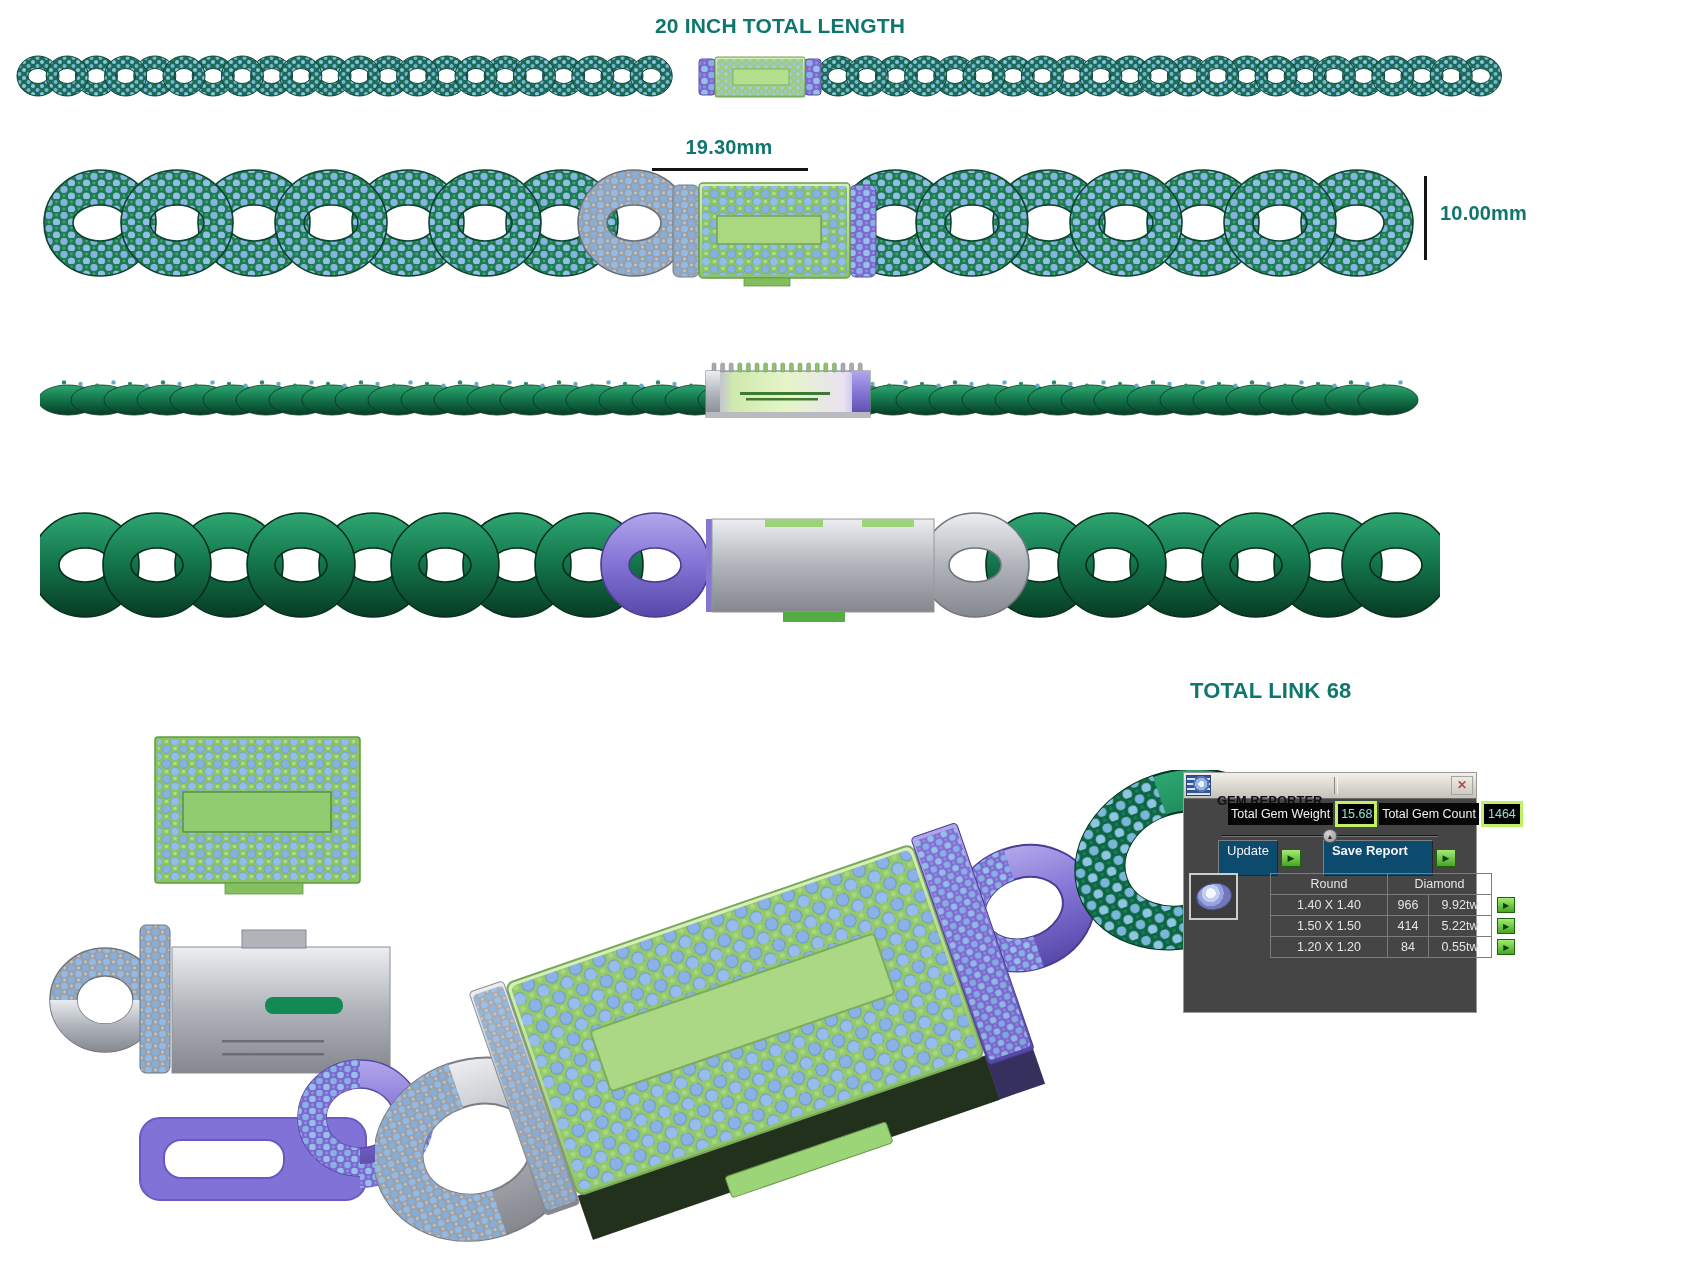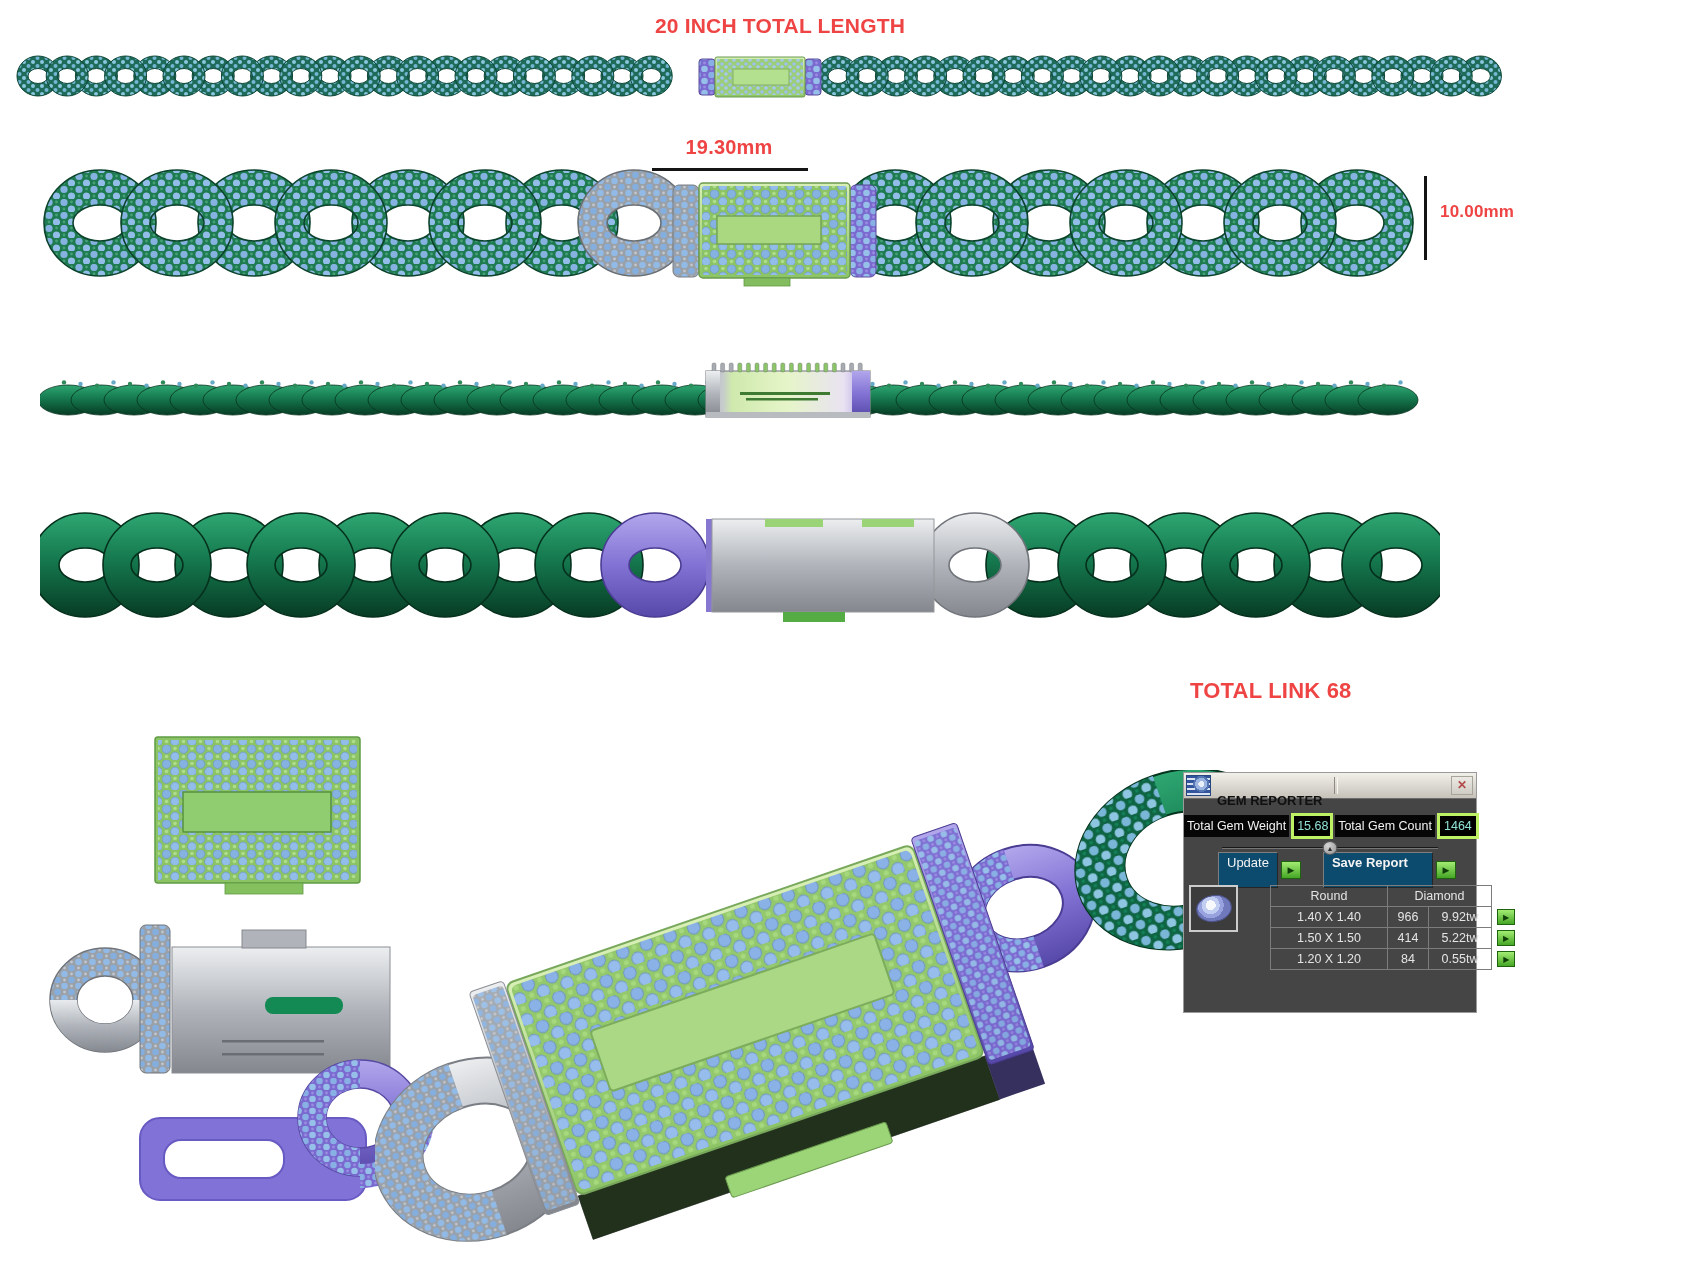--- a/index.html
+++ b/index.html
@@ -1,36 +1,36 @@
 <!DOCTYPE html>
 <html><head>
 <meta charset="utf-8">
 <style>
   html,body{margin:0;padding:0;background:#fff;}
   .sheet{position:relative;width:1684px;height:1276px;background:#ffffff;overflow:hidden;
          font-family:"Liberation Sans",sans-serif;}
-  .big-label{position:absolute;font-weight:bold;color:#ef4444;letter-spacing:.2px;}
+  .big-label{position:absolute;font-weight:bold;color:#0f766e;letter-spacing:.2px;}
   .sheet > svg{position:absolute;display:block;}
   .dim-line{position:absolute;background:#141414;}
 
   
   .gem-reporter{position:absolute;left:1183px;top:772px;width:294px;height:241px;background:#454545;
     border:1px solid #9a9a9a;box-sizing:border-box;font-size:12.5px;color:#e8e8e8;}
   .gr-titlebar{height:25px;background:linear-gradient(#f2f0ea,#c6c2ba);display:flex;align-items:center;
     border-bottom:1px solid #6c6c6c;}
   .gr-icon{width:25px;height:21px;margin:1px 0 1px 2px;border:1px solid #27477c;box-sizing:border-box;
     background:
       radial-gradient(circle at 62% 42%, #e8f0fa 0 3px, #9cb4e0 3px 6px, #5576b4 6px 8px, transparent 8px),
       repeating-linear-gradient(0deg,#d8e2f2 0 2px,#32549a 2px 5px);}
   .gr-title{font-weight:bold;font-size:13px;color:#101010;margin-left:6px;white-space:nowrap;margin-top:29px;}
   .gr-divider{width:2px;height:17px;margin-left:12px;border-left:1px solid #8e8a82;border-right:1px solid #f8f6f0;}
   .gr-close{margin-left:auto;margin-right:3px;width:20px;height:17px;border:1px solid #a8a49c;
     background:linear-gradient(#eceae4,#cfccc4);color:#b34a4a;font-weight:bold;font-size:12px;
     line-height:16px;text-align:center;}
-  .gr-stats{display:flex;align-items:center;margin-top:14px;}
+  .gr-stats{display:flex;align-items:center;margin-top:2px;padding-left:44px;}
   .gr-stat-label{background:#060606;color:#f2f2f2;padding:4px 3px;white-space:nowrap;}
   .gr-stat-value{background:#000;color:#8fe0d4;border:3px solid #bef264;padding:3px 3px;margin:0 2px;
     text-align:center;white-space:nowrap;min-width:30px;}
   .gr-slider{position:relative;height:15px;margin:1px 8px 0 8px;}
   .gr-slider-line{position:absolute;left:30px;right:30px;top:7px;height:1px;background:#181818;
     box-shadow:0 1px 0 #767676;}
   .gr-knob{position:absolute;left:50%;top:1px;transform:translateX(-50%);width:15px;height:14px;
     border-radius:50%;border:1px solid #5a5a5a;background:radial-gradient(circle at 35% 30%,#d6d6d6,#8e8e8e);
     color:#2e2e2e;font-size:7px;line-height:13px;text-align:center;box-sizing:border-box;}
   .gr-buttons{display:flex;align-items:center;margin:3px 0 3px 34px;height:24px;}
@@ -213,21 +213,21 @@
       <path d="M1194,63 a56,53 0 1,0 112,0 a56,53 0 1,0 -112,0 Z M1223,63 a27,18 0 1,1 54,0 a27,18 0 1,1 -54,0 Z" fill="url(#pavGreen)" stroke="#0b432c" stroke-width="1.6" fill-rule="evenodd"></path>
       <rect x="643" y="25" width="26" height="92" rx="6" fill="url(#pavGray)" stroke="#787c82"></rect>
       <rect x="820" y="25" width="26" height="92" rx="6" fill="url(#pavPurple)" stroke="#5a4c9c"></rect>
       <rect x="669" y="23" width="151" height="95" rx="4" fill="url(#gPlate)" stroke="#6a9a50" stroke-width="1.5"></rect>
       <rect x="672" y="26" width="145" height="89" rx="3" fill="url(#pavClasp)"></rect>
       <rect x="687" y="56" width="104" height="28" fill="#aad880" stroke="#74a458" stroke-width="1.5"></rect>
       <rect x="714" y="118" width="46" height="8" fill="#84bc60" stroke="#5f9c45" stroke-width="0.8"></rect>
     </svg>
 
   <div class="dim-line" style="left:1424px;top:176px;width:3px;height:84px;"></div>
-  <div class="big-label" style="left:1440px;top:202px;font-size:17px;">10.00mm</div>
+  <div class="big-label" style="left:1440px;top:202px;font-size:20px;">10.00mm</div>
 
   <svg id="sv-profile" style="left:40px;top:340px" width="1400" height="95">
       <ellipse cx="28" cy="60" rx="30" ry="15" fill="url(#gGold)" stroke="#08321e" stroke-width="0.8"></ellipse>
       <ellipse cx="61" cy="60" rx="30" ry="15" fill="url(#gGold)" stroke="#08321e" stroke-width="0.8"></ellipse>
       <ellipse cx="94" cy="60" rx="30" ry="15" fill="url(#gGold)" stroke="#08321e" stroke-width="0.8"></ellipse>
       <ellipse cx="127" cy="60" rx="30" ry="15" fill="url(#gGold)" stroke="#08321e" stroke-width="0.8"></ellipse>
       <ellipse cx="160" cy="60" rx="30" ry="15" fill="url(#gGold)" stroke="#08321e" stroke-width="0.8"></ellipse>
       <ellipse cx="193" cy="60" rx="30" ry="15" fill="url(#gGold)" stroke="#08321e" stroke-width="0.8"></ellipse>
       <ellipse cx="226" cy="60" rx="30" ry="15" fill="url(#gGold)" stroke="#08321e" stroke-width="0.8"></ellipse>
       <ellipse cx="259" cy="60" rx="30" ry="15" fill="url(#gGold)" stroke="#08321e" stroke-width="0.8"></ellipse>

